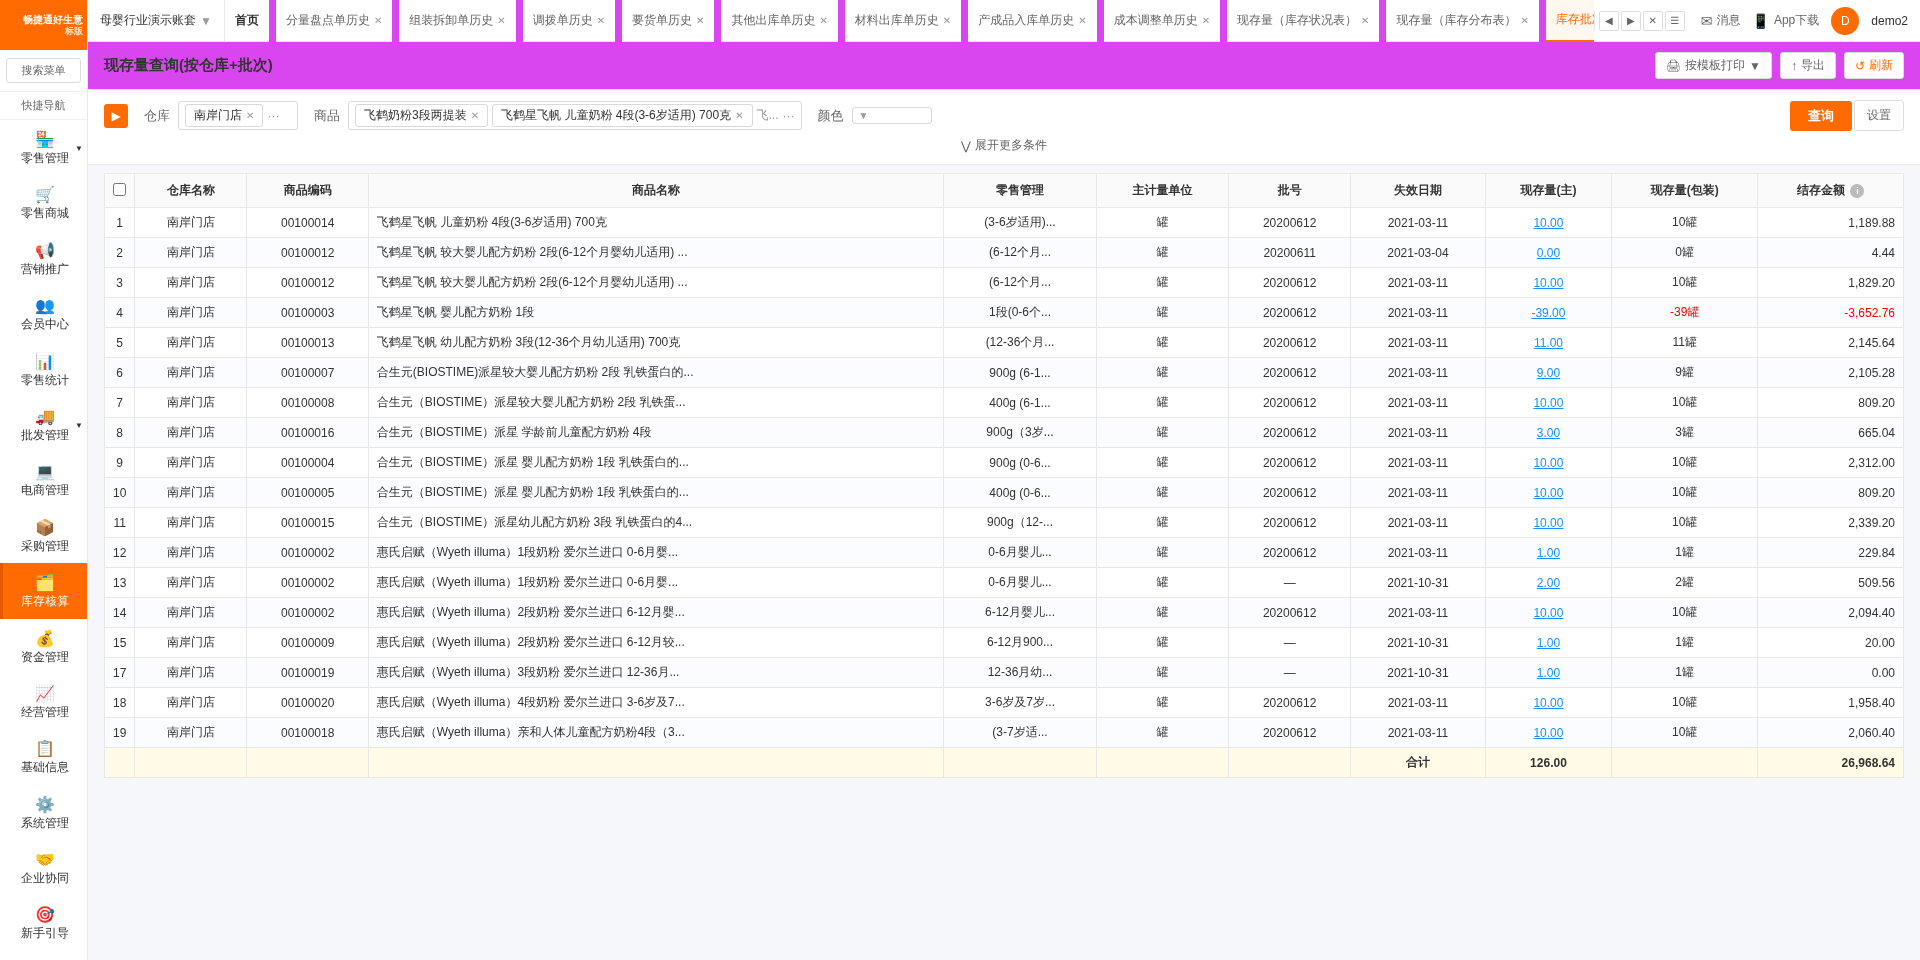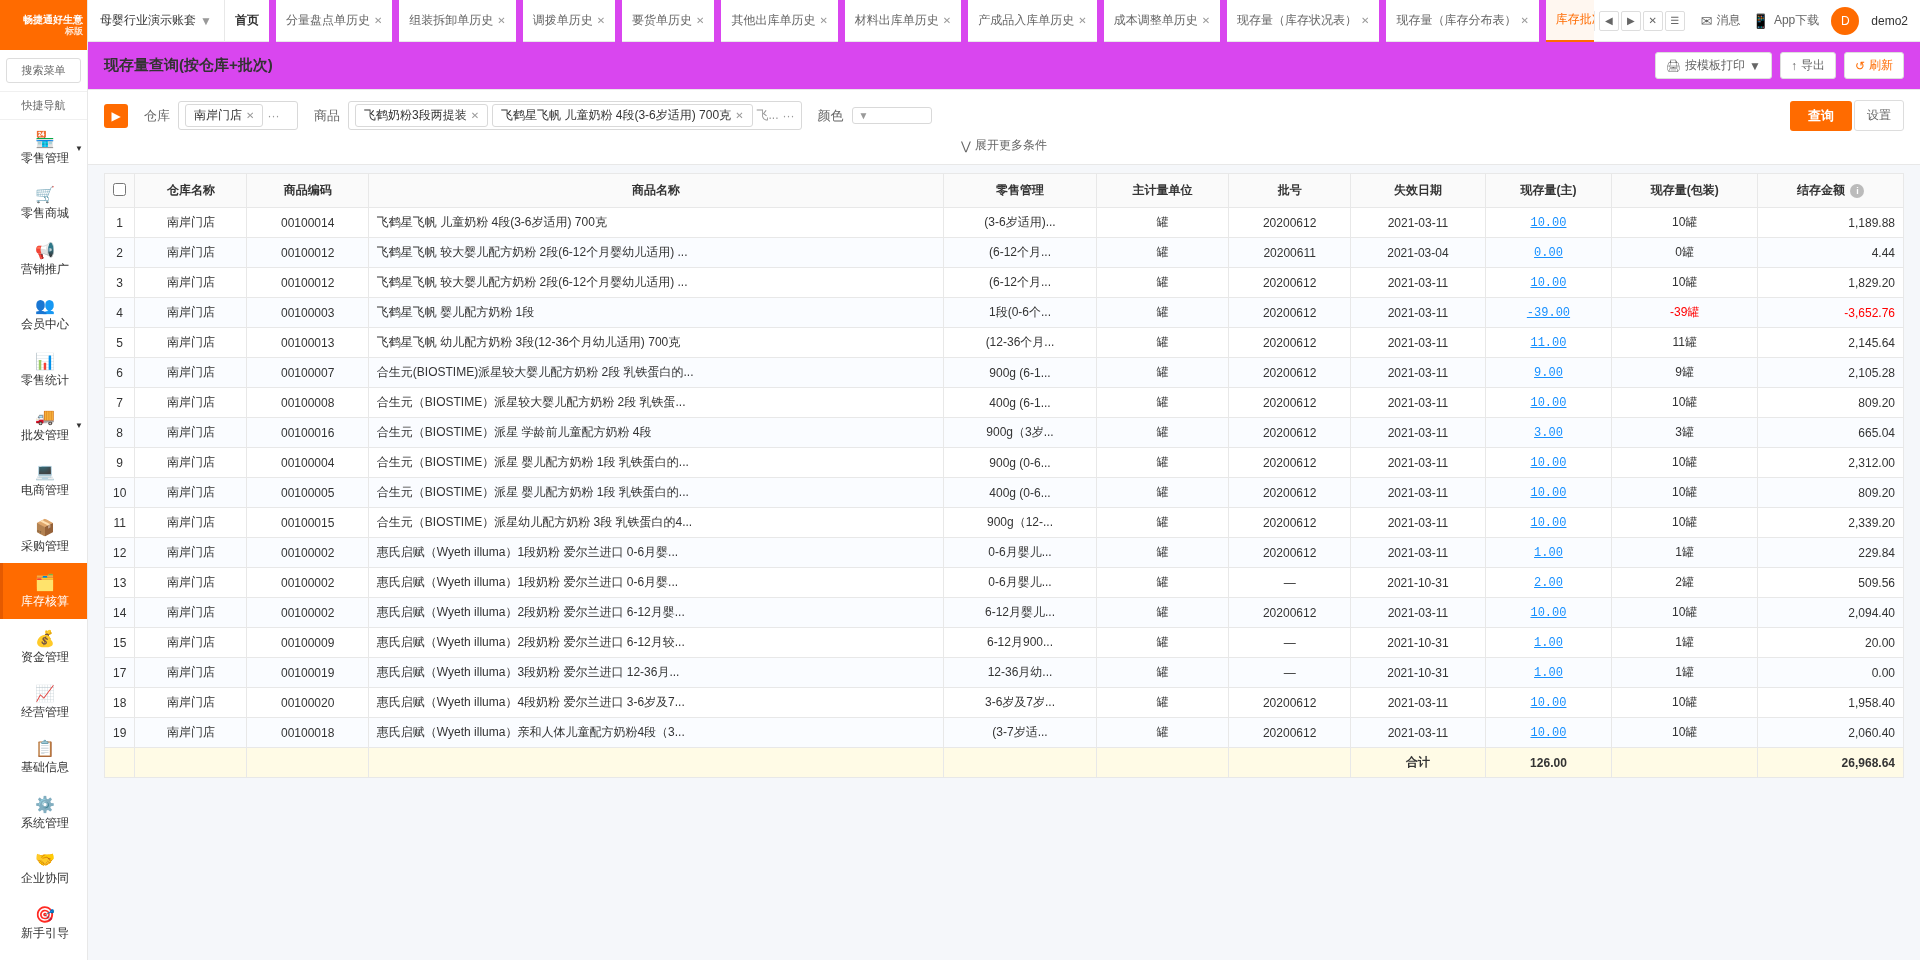--- a/index.html
+++ b/index.html
@@ -311,21 +311,21 @@
       border: 1px solid #e8e8e8;
       padding: 6px 8px;
       color: #333;
       font-size: 12px;
       white-space: nowrap;
     }
     .data-table tr:nth-child(even) td { background: #fafcff; }
     .data-table td.center { text-align: center; }
     .data-table td.right { text-align: right; }
     .data-table td.red { color: #f00; }
-    .data-table td.link { color: #1890ff; text-decoration: underline; cursor: pointer; font-family: Liberation Mono, monospace; }
+    .data-table td.link { color: #1890ff; text-decoration: underline; cursor: pointer; }
 
     
     .summary-row td { background: #fffbe6 !important; font-weight: bold; }
 
     .check-col { width: 30px; text-align: center; }
 
     
     .table-area::-webkit-scrollbar { width: 6px; }
     .table-area::-webkit-scrollbar-track { background: #f1f1f1; }
     .table-area::-webkit-scrollbar-thumb { background: #ccc; border-radius: 3px; }

